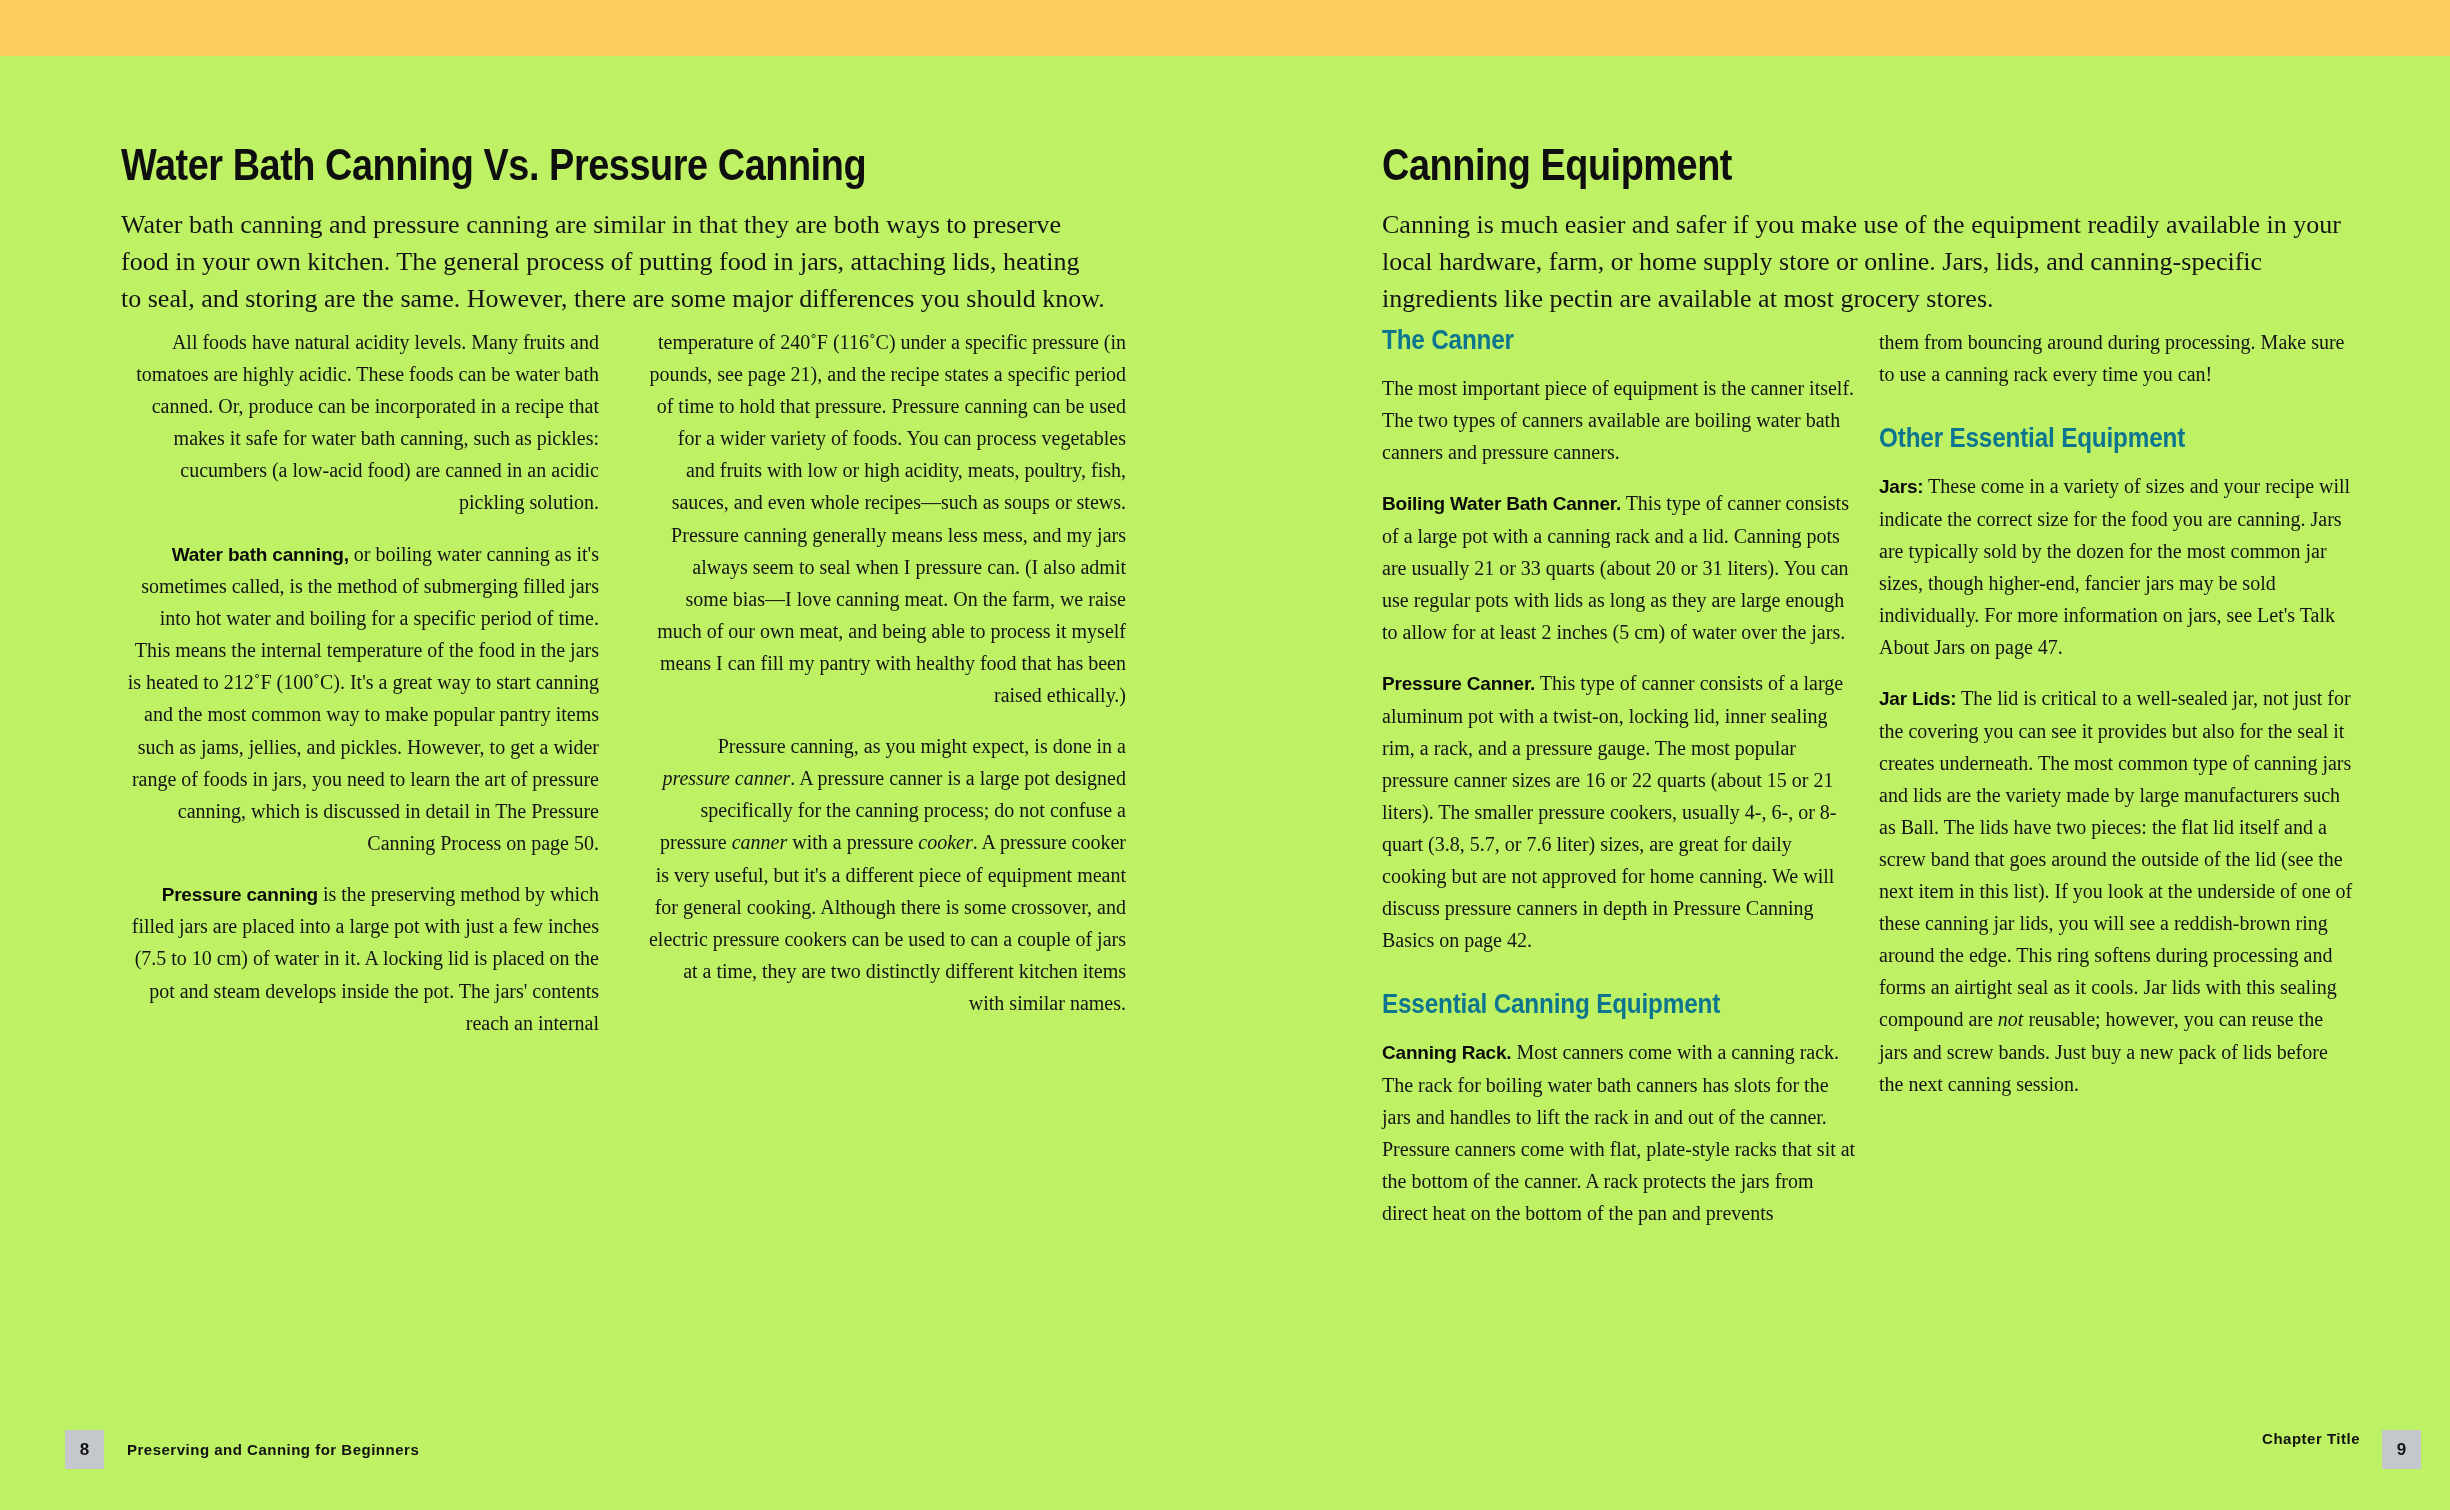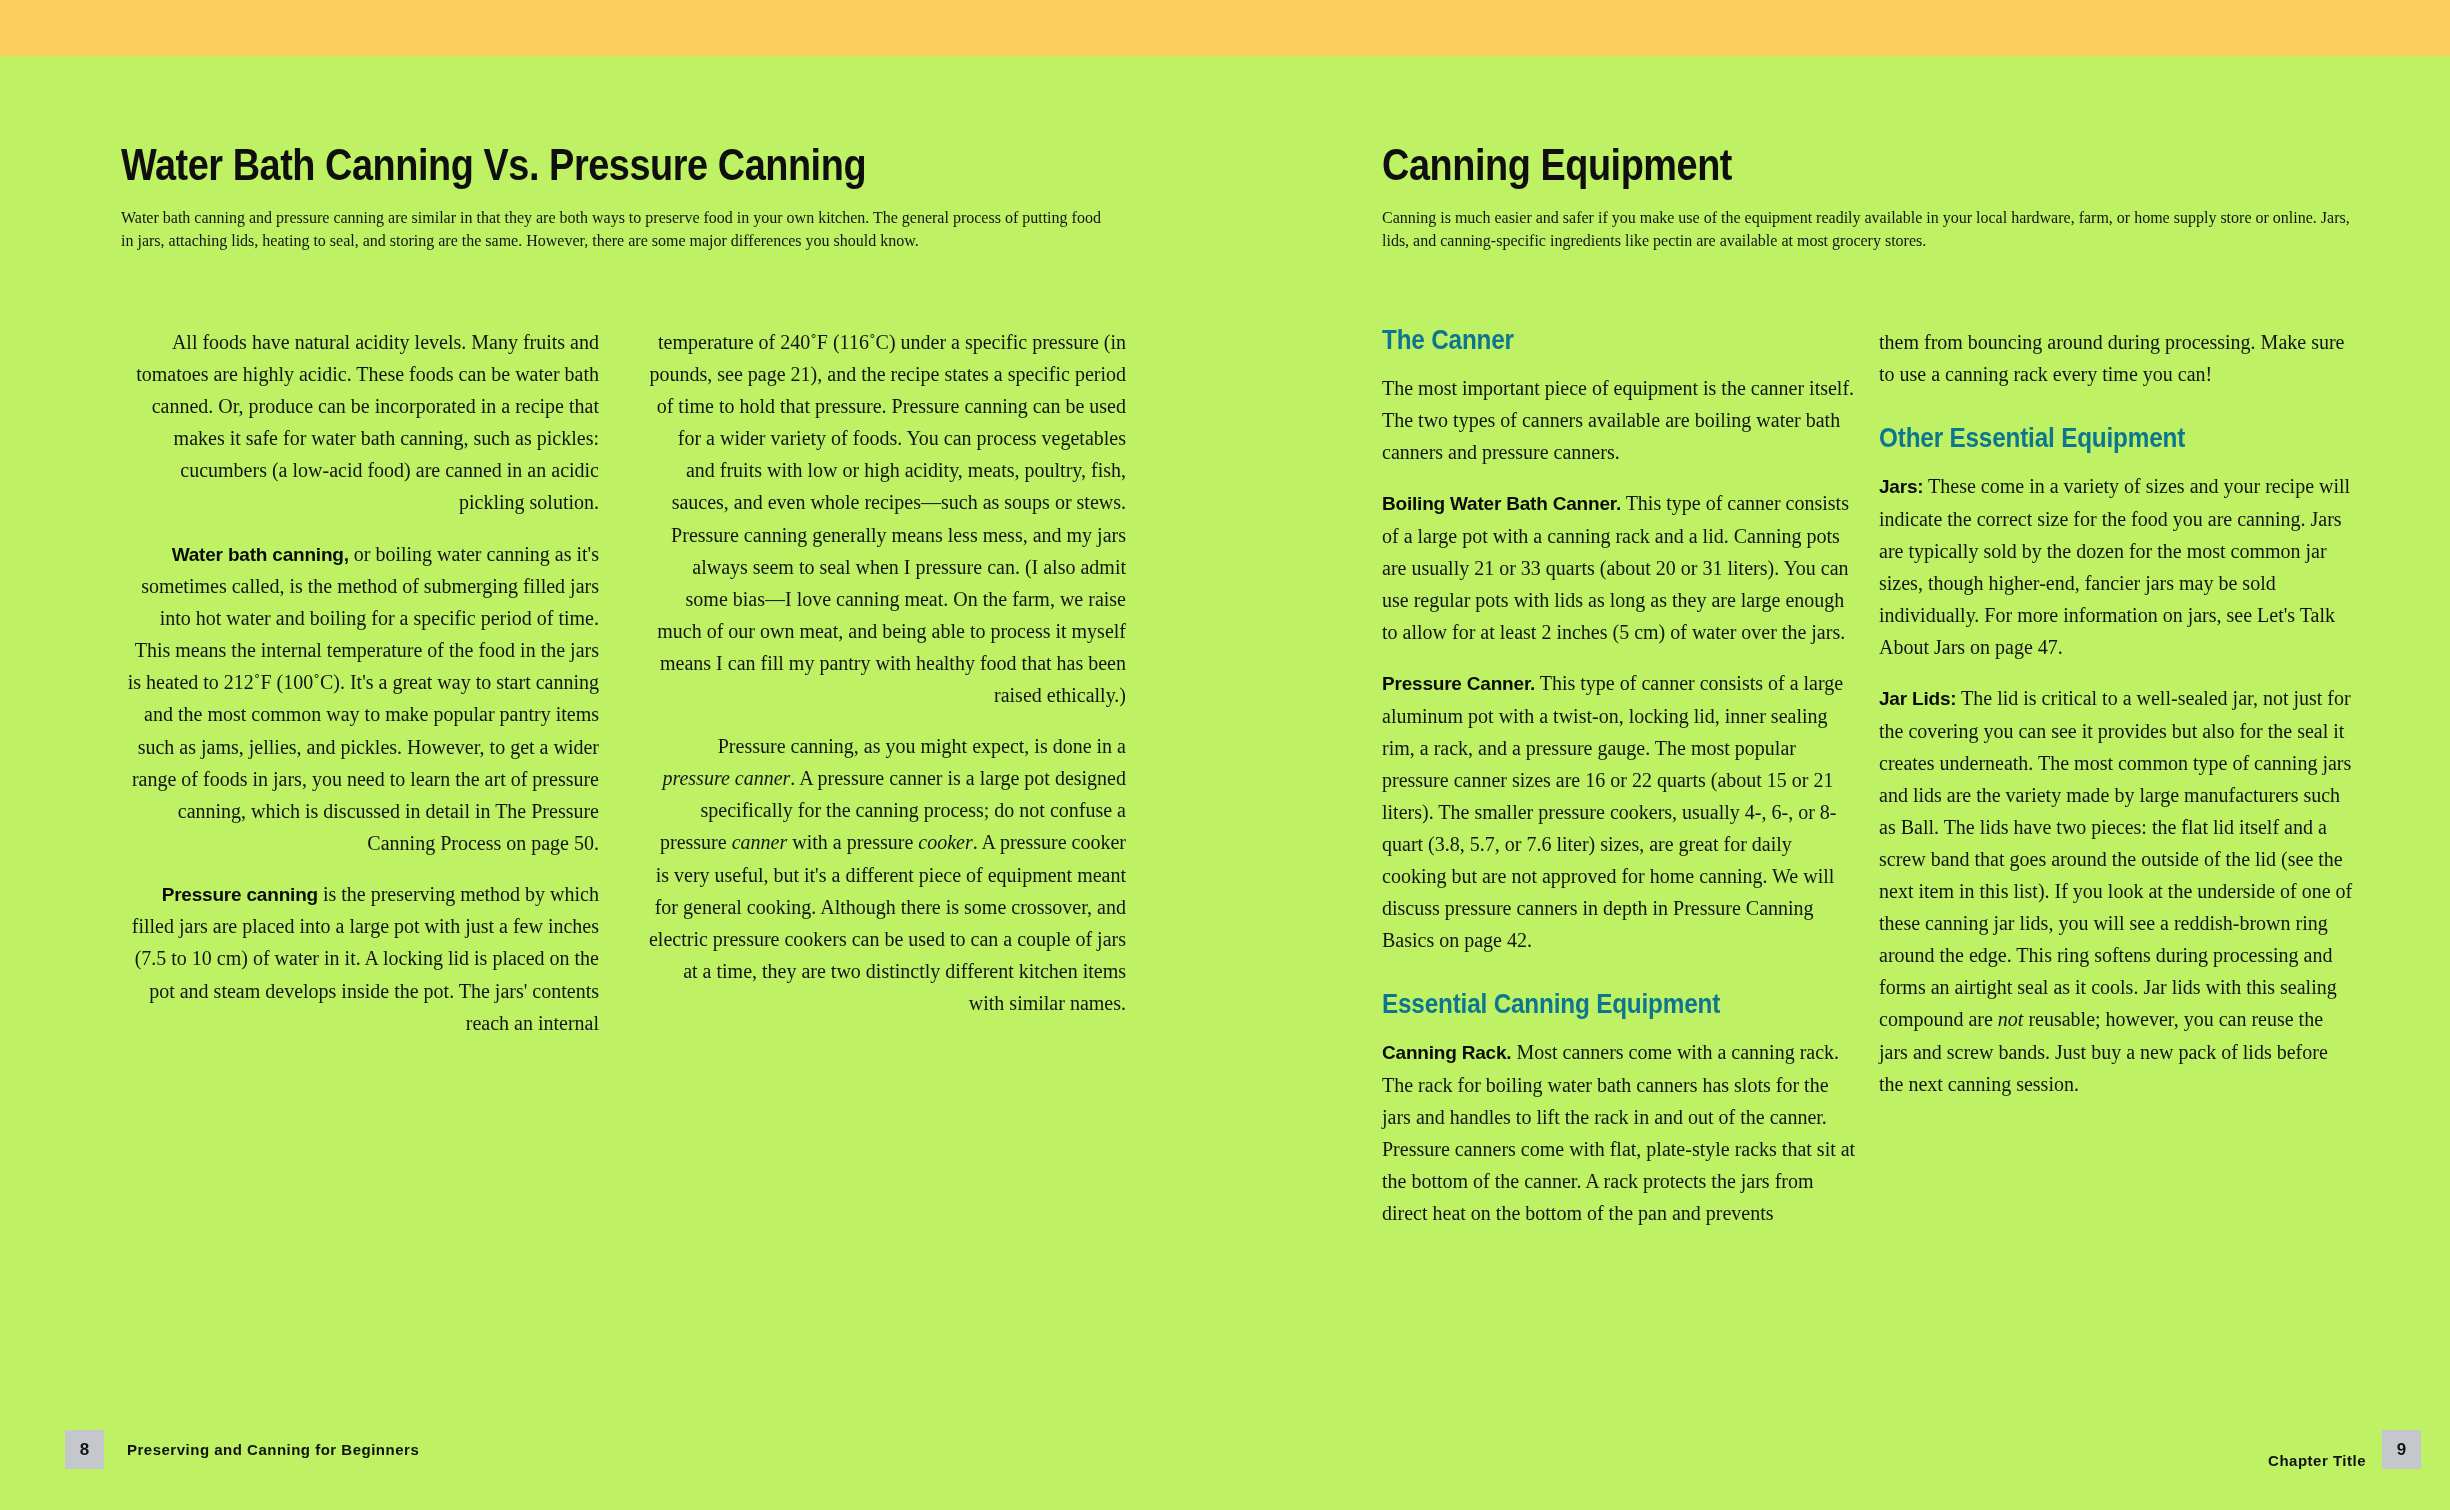--- a/index.html
+++ b/index.html
@@ -39,21 +39,21 @@
     color:#0d7590;
     line-height:1.1;
     letter-spacing:-0.2px;
     transform:scaleX(0.9);
     transform-origin:left center;
     margin:0 0 16.3px 0;
   }
 
   
   .lead{
-    font-size:16px;
+    font-size:26px;
     line-height:1.42;
     color:#141414;
     margin:0;
   }
   .col-wrap{display:flex;}
   .col{font-size:20px;line-height:1.605;color:#141414;}
   .col p{margin:0 0 19px 0;}
   .col p:last-child{margin-bottom:0;}
   b, .runin{
     font-family:"Liberation Sans", sans-serif;
@@ -84,21 +84,21 @@
     width:39px;height:39px;background:#c4c8cc;
     display:flex;align-items:center;justify-content:center;
     font-family:"Liberation Sans", sans-serif;font-weight:700;
     font-size:17px;color:#131313;
   }
   .footer-text{
     font-family:"Liberation Sans", sans-serif;font-weight:700;
     font-size:15px;letter-spacing:0.5px;color:#111;
   }
   .footer-left{position:absolute;left:65px;bottom:42px;display:flex;align-items:center;gap:23px;}
-  .footer-right{position:absolute;right:65px;bottom:42px;display:flex;align-items:flex-end;gap:16px;}
+  .footer-right{position:absolute;right:65px;bottom:42px;display:flex;align-items:flex-start;gap:22px;}
 </style>
 </head>
 <body>
 
 <div id="spread">
 
   <div class="top-band"></div>
 
   <div class="page page-left">
 

